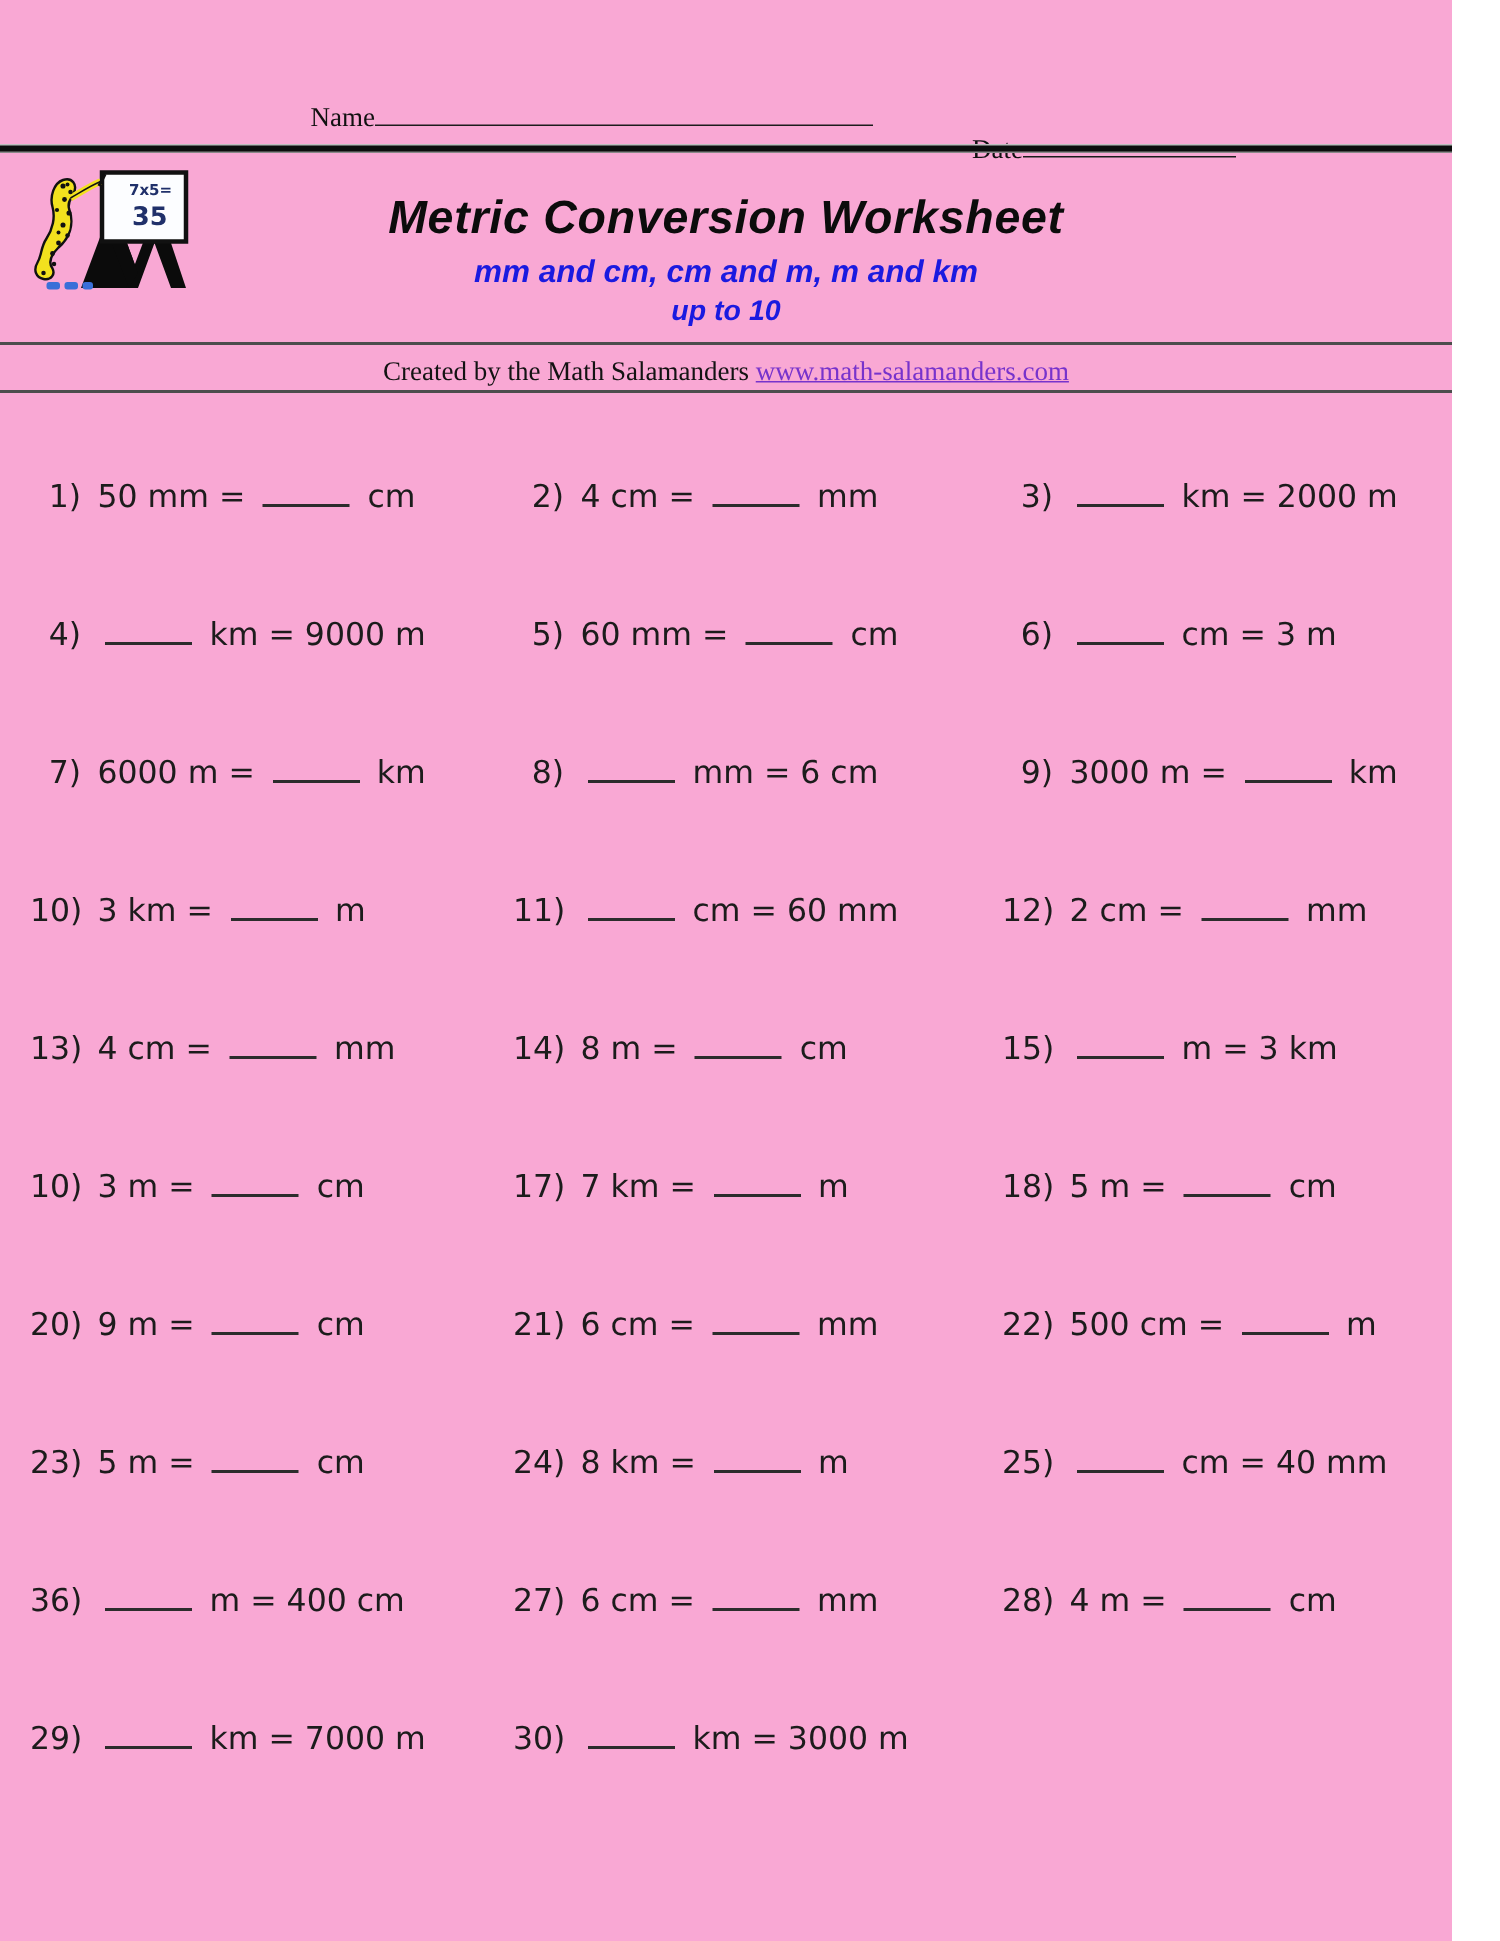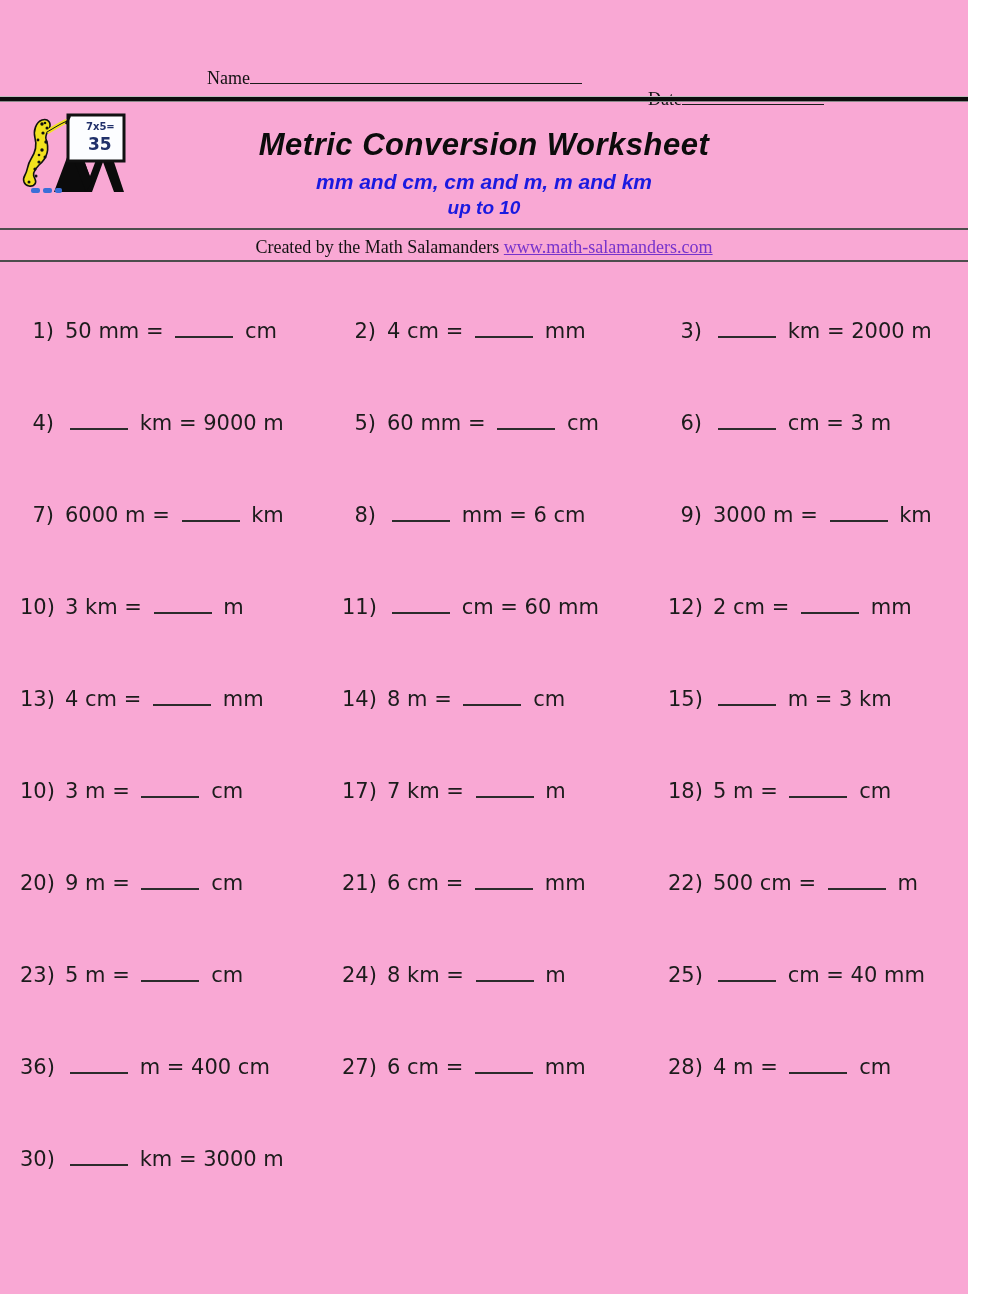--- a/index.html
+++ b/index.html
@@ -231,18 +231,22 @@
       </div>
       <div class="problem">
         <span class="num">27)</span>
         <span class="txt">6 cm = <span class="blank"></span> mm</span>
       </div>
       <div class="problem">
         <span class="num">28)</span>
         <span class="txt">4 m = <span class="blank"></span> cm</span>
       </div>
       <div class="problem">
+        <span class="num">29)</span>
+        <span class="txt"><span class="blank"></span> km = 7000 m</span>
+      </div>
+      <div class="problem">
         <span class="num">30)</span>
         <span class="txt"><span class="blank"></span> km = 3000 m</span>
       </div>
     </div>
 
 </div>
 
 </body></html>

